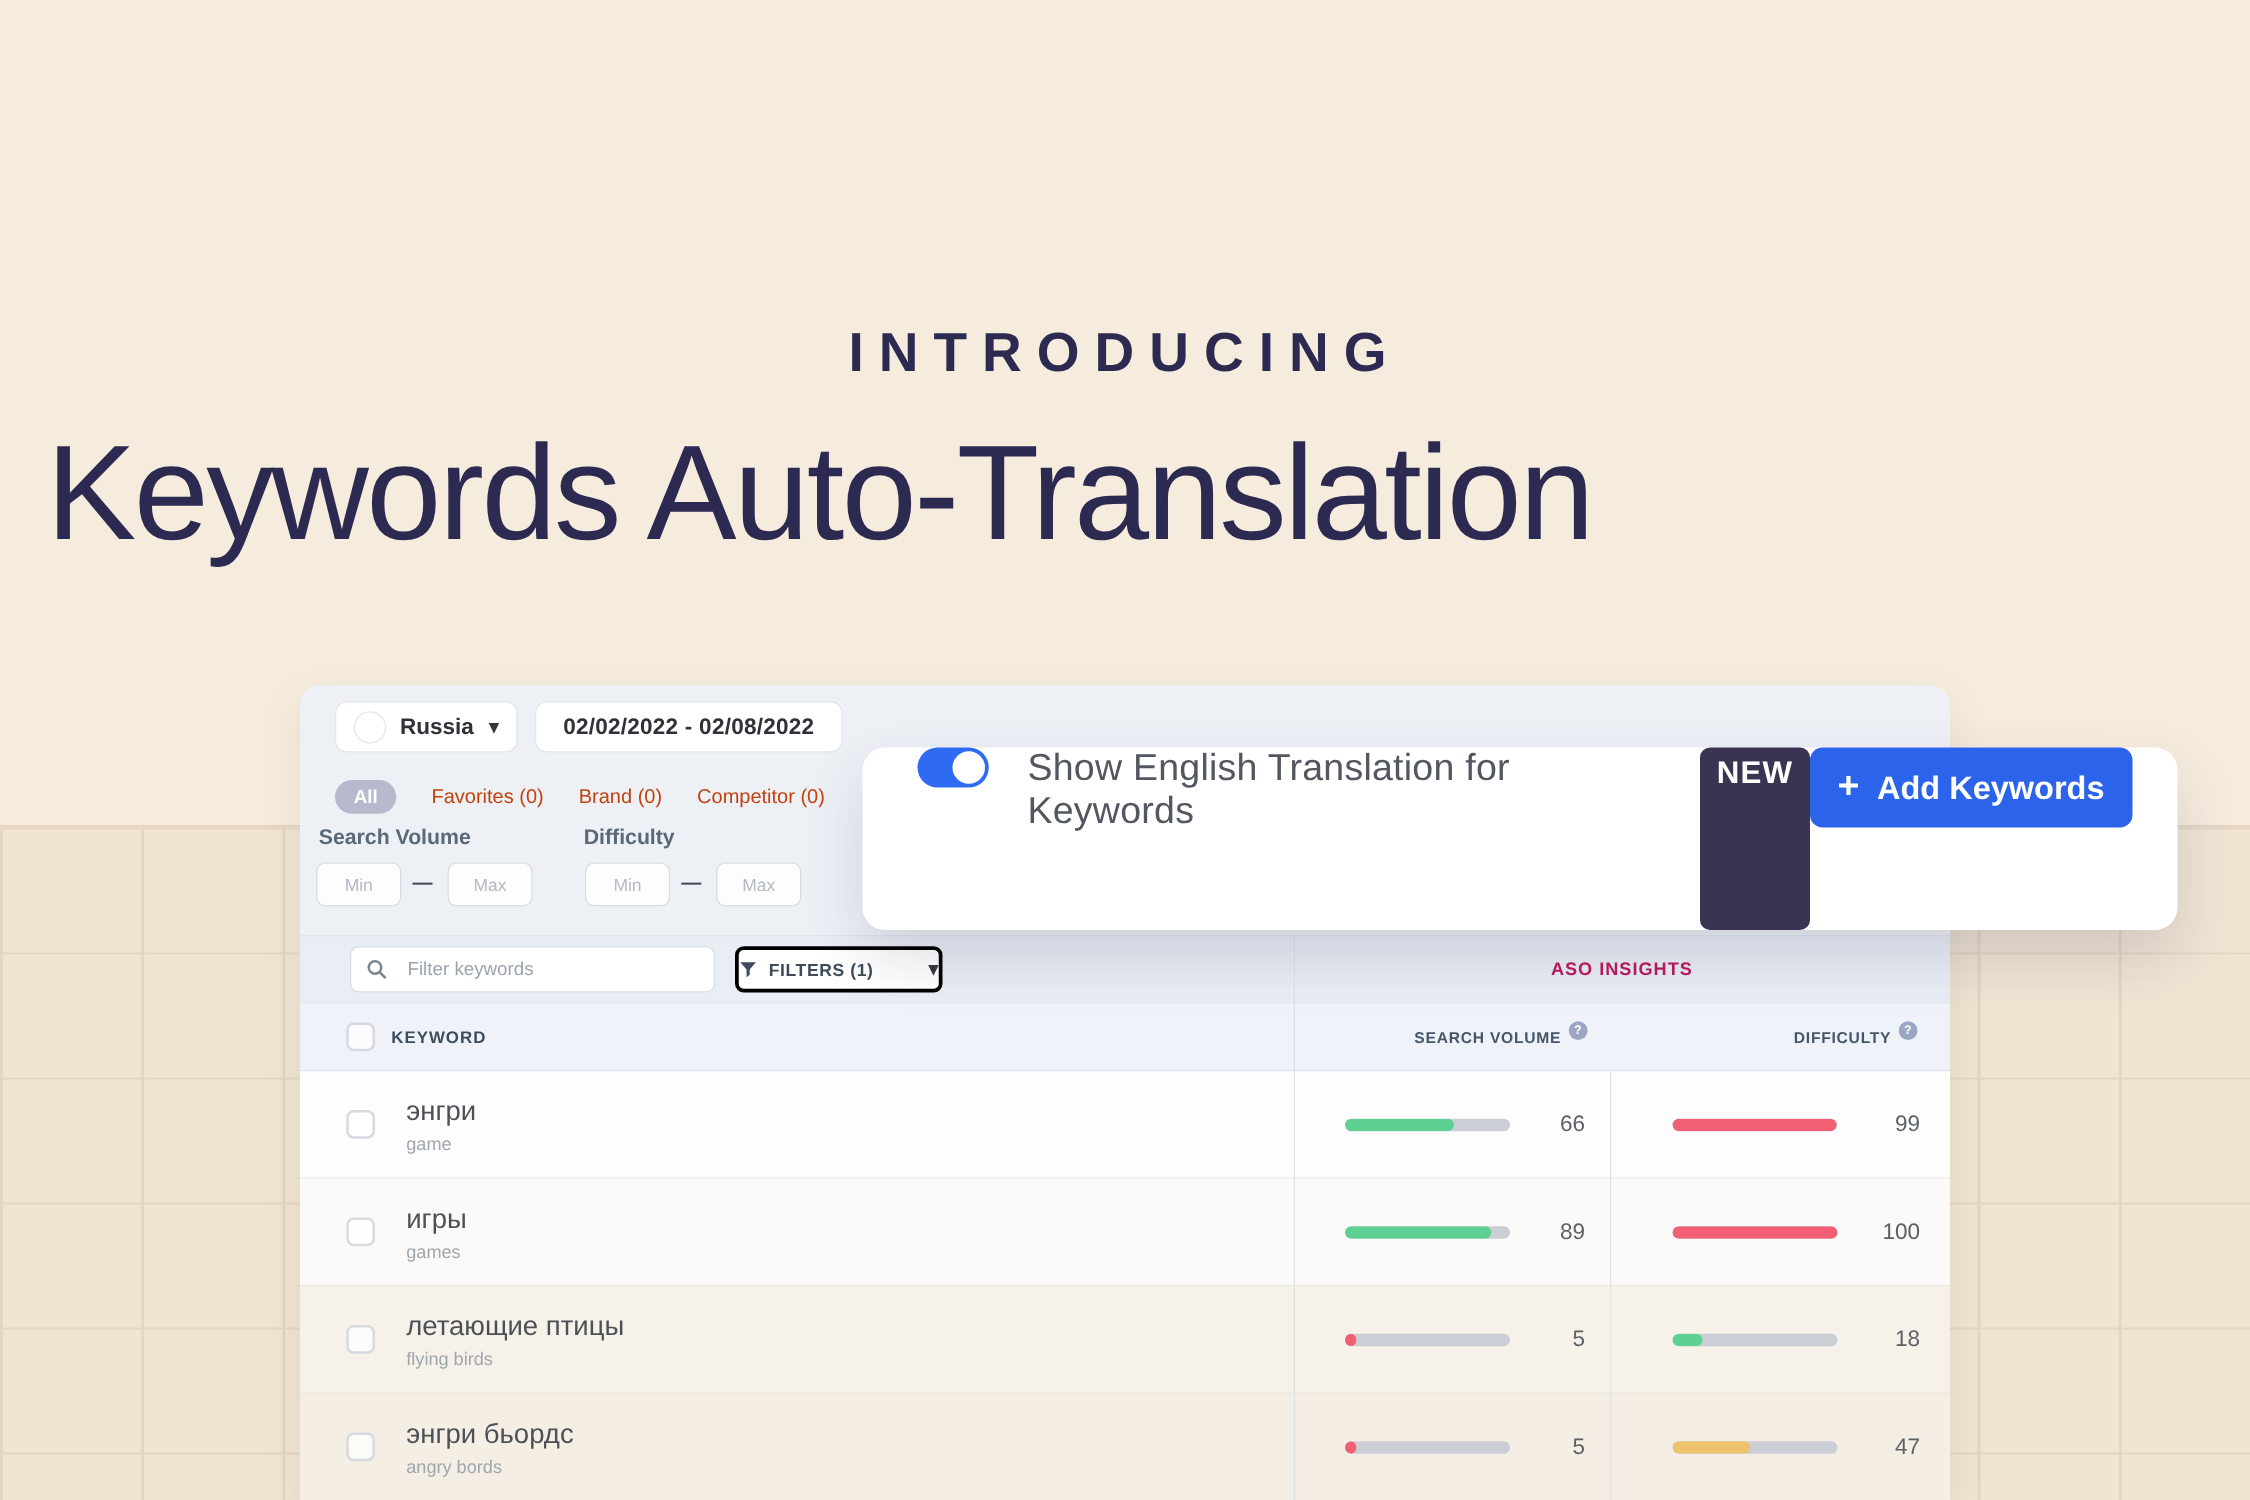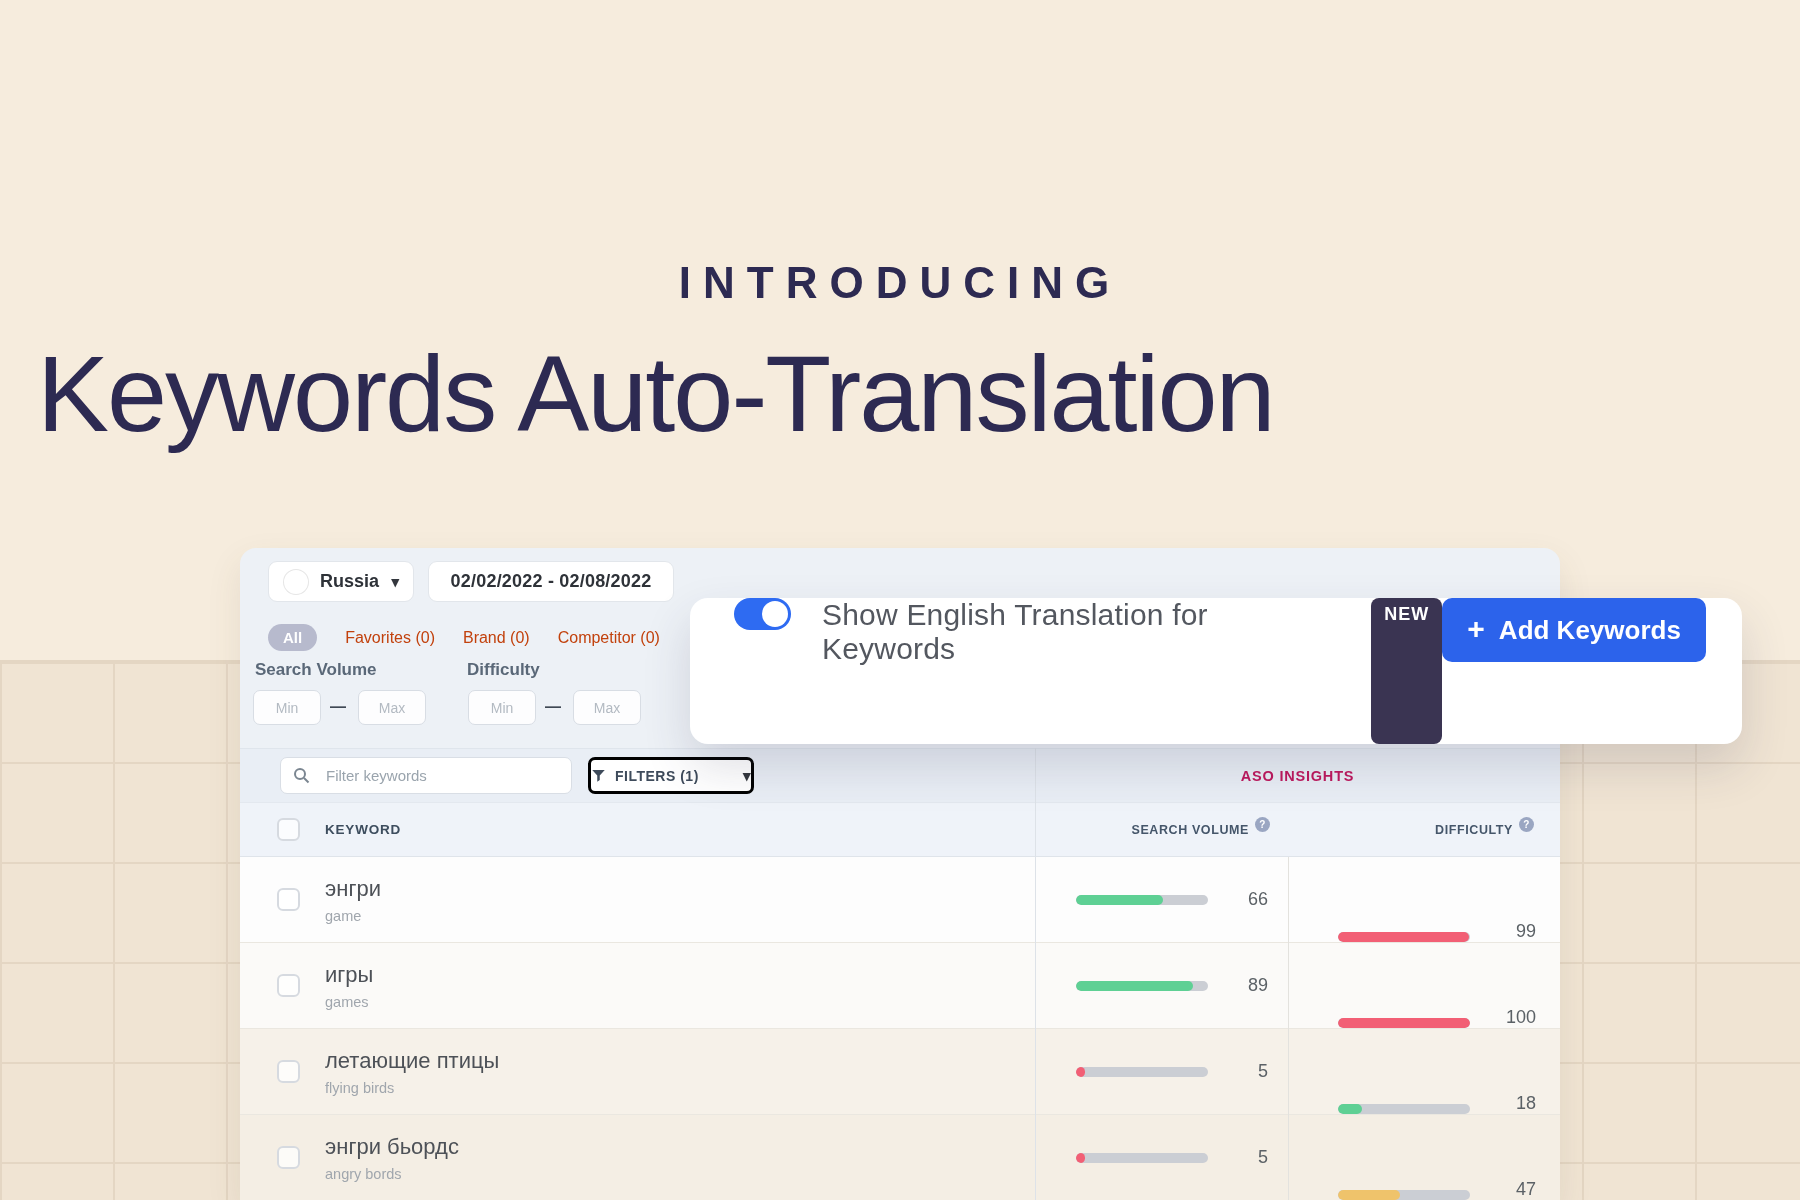--- a/index.html
+++ b/index.html
@@ -99,21 +99,21 @@
     position:absolute; left:795px; top:200px; width:525px; height:55px;
     display:flex; align-items:center; justify-content:center;
     font-size:14.5px; font-weight:700; letter-spacing:.8px; color:#be185d;
   }
 
   
   .thead {
     position:absolute; left:0; top:255px; width:1320px; height:54px;
     background:#eff3f9; border-bottom:1px solid #dfe4ea; display:flex;
   }
-  .th-kw { width:795px; display:flex; align-items:center; gap:25px; padding-left:37px;
+  .th-kw { width:795px; display:flex; align-items:center; gap:13px; padding-left:37px;
            font-size:13.5px; font-weight:700; letter-spacing:.8px; color:#3d4d5e; }
   .th-sv { width:253px; display:flex; align-items:center; justify-content:flex-end; padding-right:18px; gap:6px;
            font-size:12.5px; font-weight:700; letter-spacing:.6px; color:#45566a; }
   .th-diff { width:272px; display:flex; align-items:center; justify-content:flex-end; padding-right:26px; gap:6px;
            font-size:12.5px; font-weight:700; letter-spacing:.6px; color:#45566a; }
   .help {
     width:15px; height:15px; border-radius:50%; background:#9aa6c2; color:#fff;
     font-size:10px; font-weight:700; display:flex; align-items:center; justify-content:center;
     transform:translateY(-5px); cursor:pointer;
   }
@@ -125,21 +125,21 @@
 
   
   .tbody { position:absolute; left:0; top:309px; width:1320px; }
   .row { display:flex; height:86px; border-bottom:1px solid #eae7e0; }
   .row:nth-child(1){background:#fdfdfd;} .row:nth-child(2){background:#fbfaf8;}
   .row:nth-child(3){background:#f6f1e9;} .row:nth-child(4){background:#f4eee4;}
   .cell-kw { width:795px; display:flex; align-items:center; gap:25px; padding-left:37px; }
   .kw-text .main { font-size:22px; color:#4d5157; }
   .kw-text .sub { font-size:14.5px; color:#a0a6ad; margin-top:6px; }
   .cell-sv { width:253px; display:flex; align-items:center; justify-content:flex-end; gap:26px; padding-right:20px; }
-  .cell-diff { width:272px; display:flex; align-items:flex-end; justify-content:flex-end; gap:26px; padding-right:24px; }
+  .cell-diff { width:272px; display:flex; align-items:center; justify-content:flex-end; gap:26px; padding-right:24px; }
   .track { width:132px; height:10px; border-radius:5px; background:#cbced4; position:relative; overflow:hidden; }
   .fill { position:absolute; left:0; top:0; bottom:0; border-radius:5px; min-width:9px; }
   .val { font-size:18px; color:#5b6166; text-align:right; }
   .cell-sv .val { width:34px; } .cell-diff .val { width:40px; }
 
   
   .vline-main { position:absolute; left:795px; top:200px; bottom:0; width:1px; background:#dde2e8; }
   .vline-cols { position:absolute; left:1048px; top:309px; bottom:0; width:1px; background:#e3e2de; }
 
   
@@ -152,21 +152,21 @@
   .toggle {
     width:57px; height:32px; border-radius:16px; background:#2e6bf2;
     position:relative; cursor:pointer; flex:0 0 57px;
   }
   .toggle .knob {
     position:absolute; top:3px; right:3px; width:26px; height:26px;
     border-radius:50%; background:#fff;
   }
   .toggle-label { font-size:30px; color:#53575f; margin-left:31px; letter-spacing:.2px; }
   .new-badge {
-    margin-left:22px; background:#3a3452; color:#fff; font-size:18px; font-weight:700;
+    margin-left:22px; background:#3a3452; color:#fff; font-size:25px; font-weight:700;
     letter-spacing:1px; border-radius:8px; padding:6px 13px;
   }
   .add-btn {
     margin-left:auto; width:264px; height:64px; background:#2c63eb; border:none; border-radius:10px;
     color:#fff; font-size:26px; font-weight:700; font-family:"Liberation Sans",sans-serif;
     display:flex; align-items:center; justify-content:center; gap:14px; cursor:pointer;
   }
   .add-btn .plus { font-size:30px; font-weight:700; transform:translateY(-1px); }
 
   svg.icon { display:block; }

